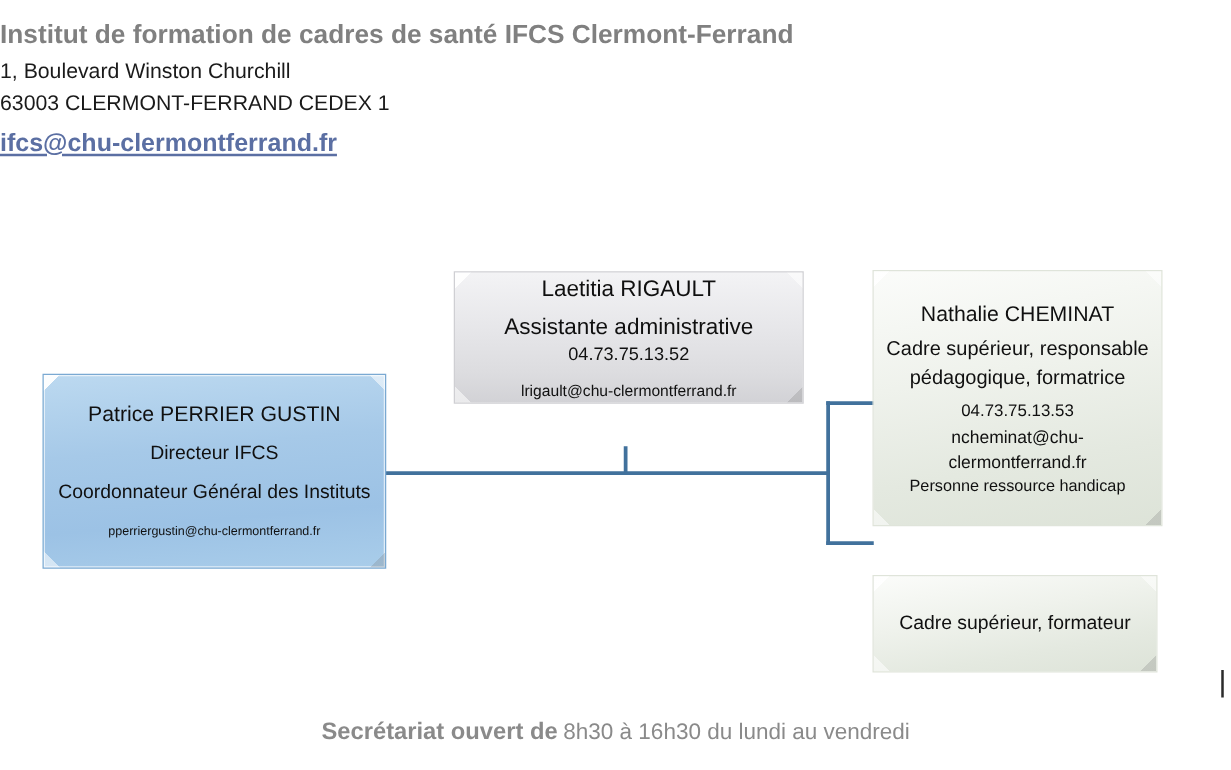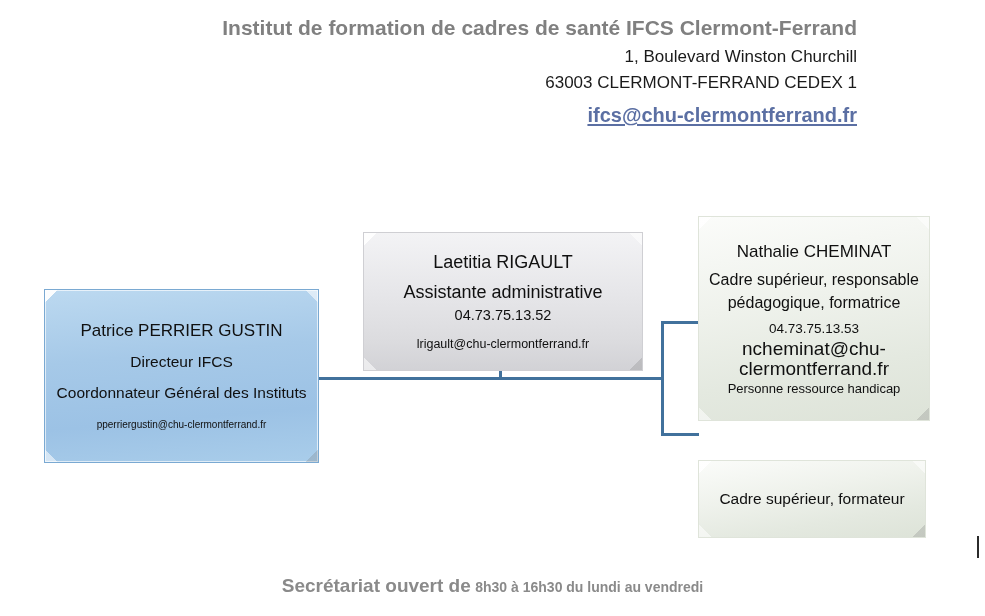--- a/index.html
+++ b/index.html
@@ -7,21 +7,21 @@
     width:985px;height:616px;
     background:#ffffff;
     font-family:"Liberation Sans", sans-serif;
     overflow:hidden;
     position:relative;
   }
 
   
   #header{
     position:absolute; left:0; top:14px; width:857px;
-    text-align:right;
+    text-align:left;
   }
   #org-title{
     font-size:21px; font-weight:bold; color:#808080;
     letter-spacing:0px; line-height:28px;
     font-family:"Liberation Sans", sans-serif;
   }
   #addr-line1{
     font-size:17px; color:#1a1a1a; line-height:26px; margin-top:2px;
     font-family:"Liberation Sans", sans-serif;
   }
@@ -93,32 +93,32 @@
   #node-assistant .mail{font-size:12.5px;color:#101010;line-height:19px;margin-top:9px;}
 
   
   .node-green{
     background:linear-gradient(170deg,#fbfcfa 0%,#eff2ec 40%,#e4e9e0 72%,#dde3d8 100%);
     border:1px solid #dfe4da;
   }
   #node-cadre-sup .nm{font-size:17px;color:#101010;line-height:25px;}
   #node-cadre-sup .role{font-size:16px;color:#101010;line-height:23px;margin-top:4px;}
   #node-cadre-sup .tel{font-size:13.5px;color:#101010;line-height:21px;margin-top:4px;}
-  #node-cadre-sup .mail{font-size:19px;color:#101010;line-height:20px;}
+  #node-cadre-sup .mail{font-size:14px;color:#101010;line-height:20px;}
   #node-cadre-sup .note{font-size:13px;color:#101010;line-height:20px;}
   #node-formateur .role{font-size:15.5px;color:#101010;line-height:22px;}
 
   
   #footer{
     position:absolute;left:0;top:575px;width:985px;text-align:center;
     color:#8a8a8a;
     font-family:"Liberation Sans", sans-serif;
   }
   #footer-strong{font-size:19px;font-weight:bold;}
-  #footer-rest{font-size:14px;font-weight:bold;}
+  #footer-rest{font-size:18px;font-weight:normal;}
 
   
   #caret-artifact{
     position:absolute;left:977px;top:536px;width:2px;height:22px;
     background:#2b2b2b;
   }
 </style>
 </head>
 <body>
 
@@ -128,31 +128,31 @@
   <div id="addr-line2">63003 CLERMONT-FERRAND CEDEX 1</div>
   <a id="org-email" href="#">ifcs@chu-clermontferrand.fr</a>
 </div>
 
 <div class="conn" style="left:308px;top:377px;width:356px;height:3px;"></div>
 <div class="conn" style="left:499px;top:357px;width:3px;height:21px;"></div>
 <div class="conn" style="left:661px;top:321px;width:3px;height:115px;"></div>
 <div class="conn" style="left:661px;top:321px;width:38px;height:3px;"></div>
 <div class="conn" style="left:661px;top:433px;width:38px;height:3px;"></div>
 
-<div class="node" id="node-director" style="left:34px;top:289px;width:275px;height:174px;margin-left:10px;">
+<div class="node" id="node-director" style="left:34px;top:299px;width:275px;height:156px;">
   <div class="bevel"></div>
   <div class="inner">
     <div class="nm">Patrice PERRIER GUSTIN</div>
     <div class="role">Directeur IFCS</div>
     <div class="role">Coordonnateur Général des Instituts</div>
     <div class="mail">pperriergustin@chu-clermontferrand.fr</div>
   </div>
 </div>
 
-<div class="node" id="node-assistant" style="left:363px;top:232px;width:280px;height:139px;">
+<div class="node" id="node-assistant" style="left:363px;top:217px;width:280px;height:106px;">
   <div class="bevel"></div>
   <div class="inner">
     <div class="nm">Laetitia RIGAULT</div>
     <div class="role">Assistante administrative</div>
     <div class="tel">04.73.75.13.52</div>
     <div class="mail">lrigault@chu-clermontferrand.fr</div>
   </div>
 </div>
 
 <div class="node node-green" id="node-cadre-sup" style="left:698px;top:216px;width:232px;height:205px;">

